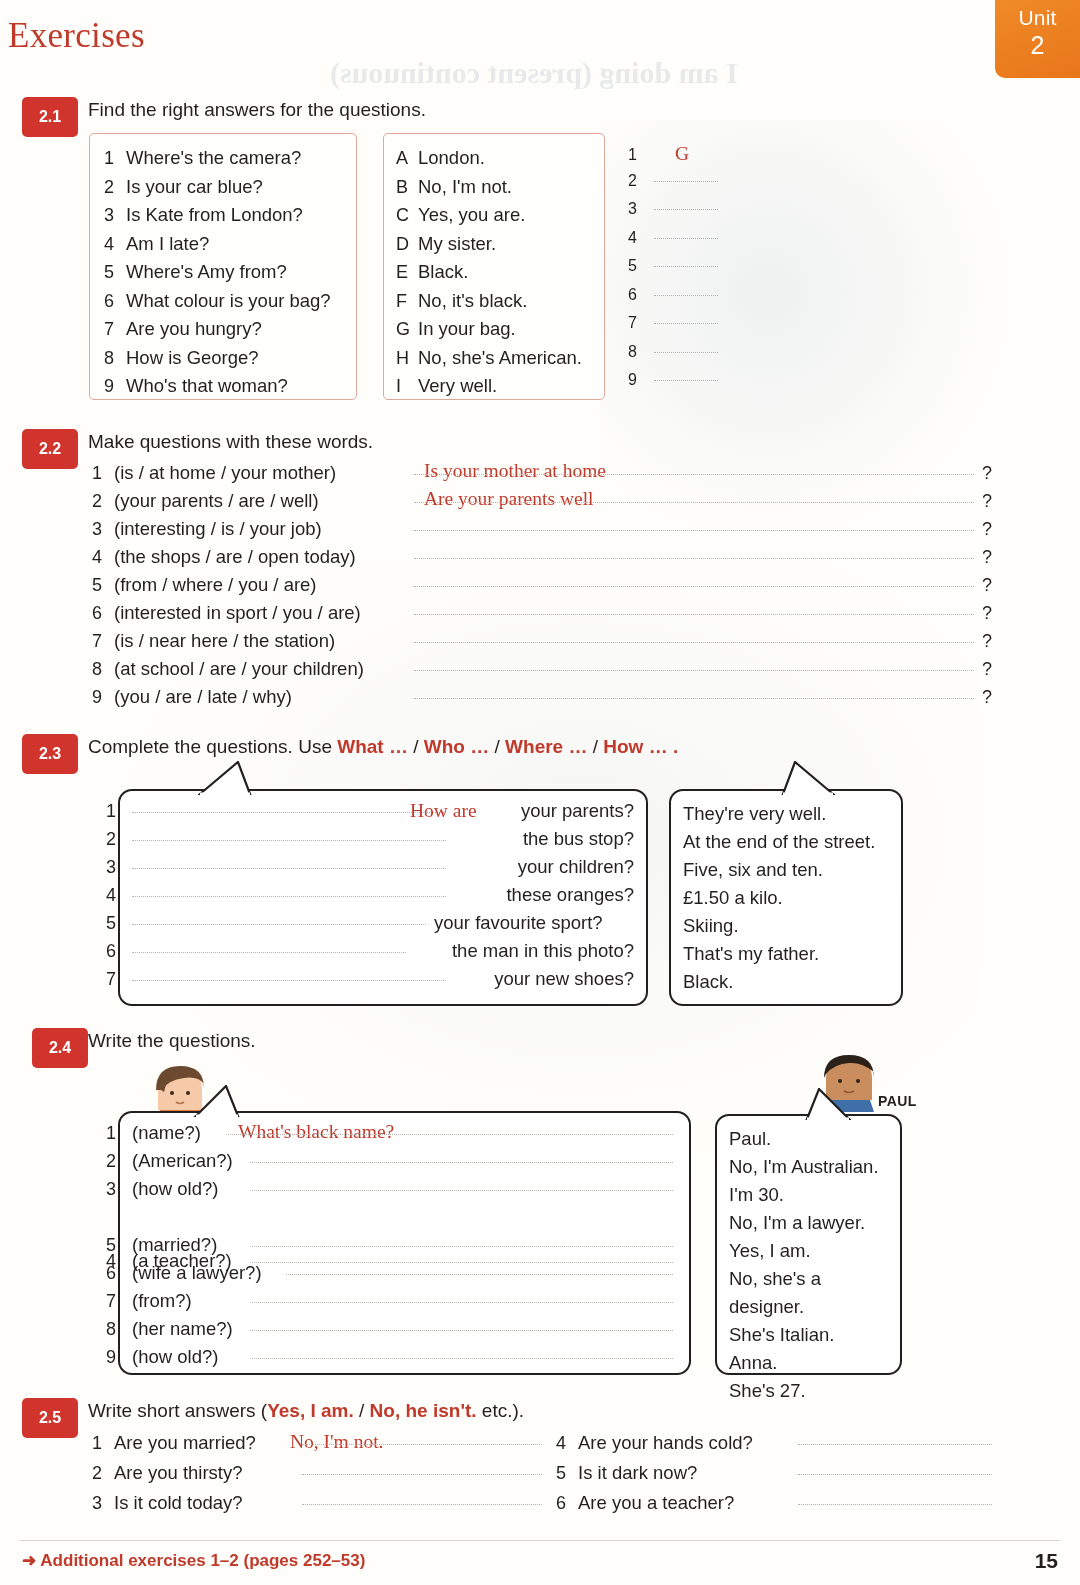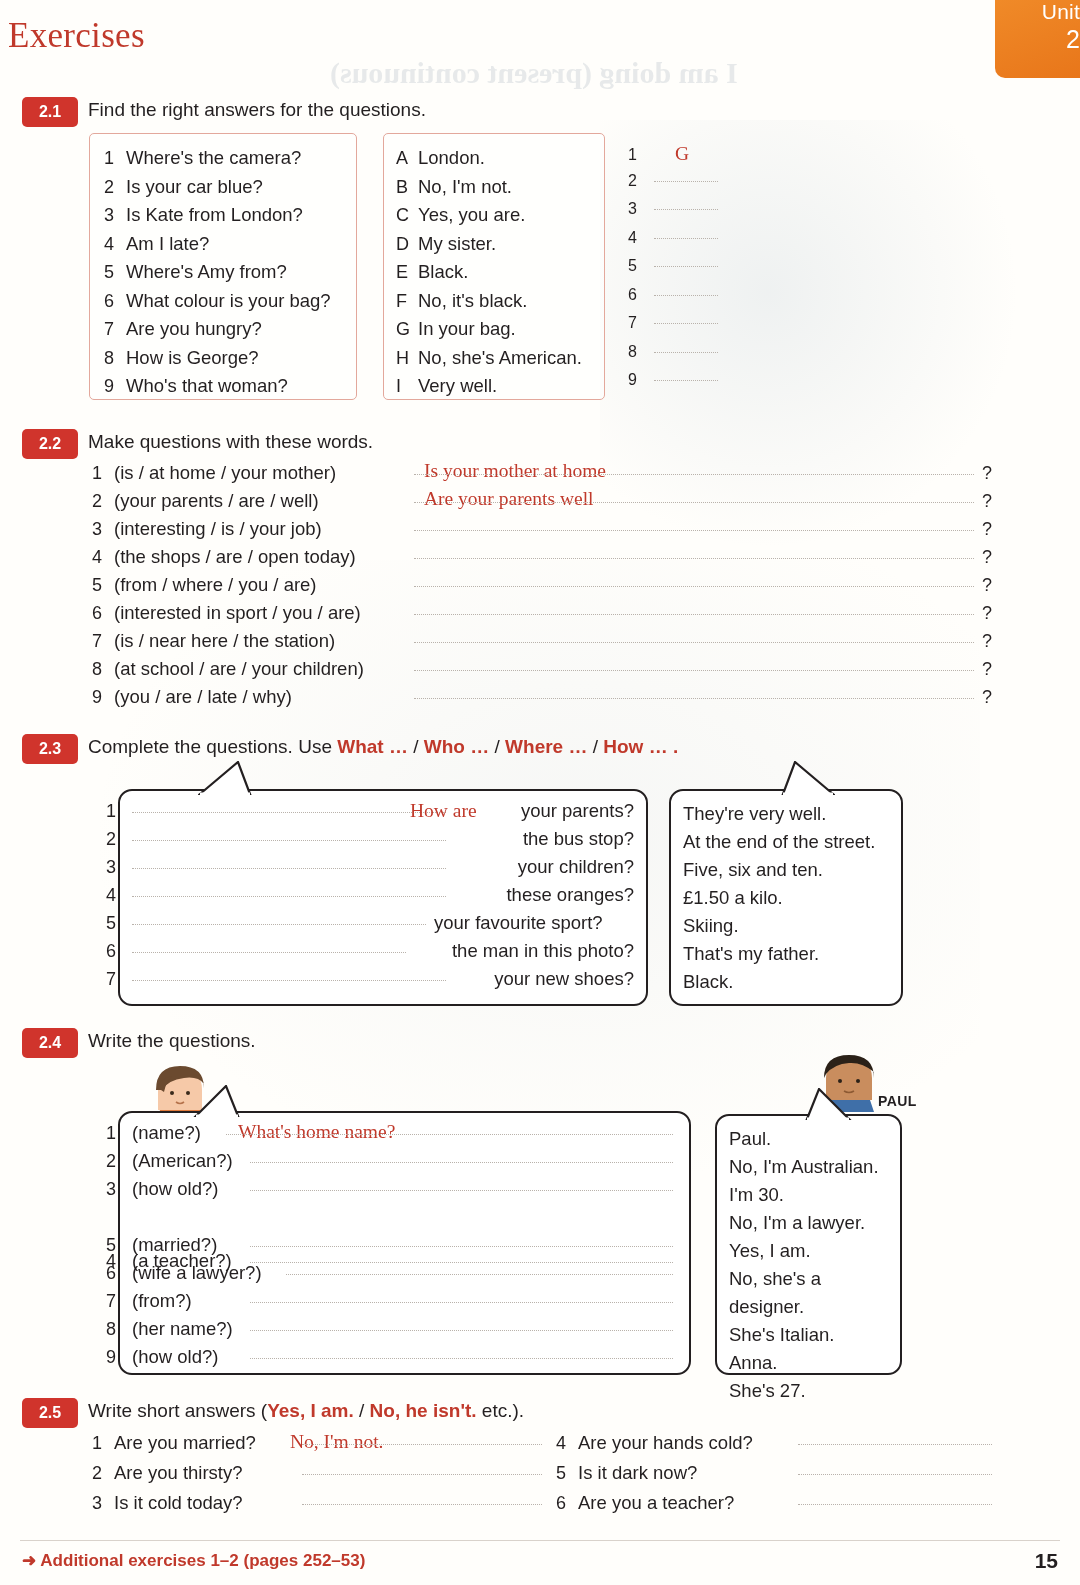--- a/index.html
+++ b/index.html
@@ -50,40 +50,40 @@
   }
 
   
   .unit-tab {
     position: absolute;
     top: 0; right: 0;
     width: 85px; height: 78px;
     background: linear-gradient(160deg, #f08a28 0%, #e8761a 100%);
     border-radius: 0 0 0 10px;
     color: #fff;
-    text-align: right;
-    padding-top: 0;
+    text-align: center;
+    padding-top: 6px;
   }
   .unit-tab .u-word { font-size: 21px; letter-spacing: .2px; }
   .unit-tab .u-num { font-size: 25px; margin-top: 1px; }
 
   h1.ex-title {
     position: absolute;
     left: 8px; top: 16px;
     margin: 0;
     font-size: 35px;
     font-weight: normal;
     color: #c0392b;
     font-family: "Liberation Serif", serif;
     letter-spacing: .3px;
   }
 
   .num-badge {
     position: absolute;
-    width: 56px; height: 30px;
+    width: 56px; height: 40px;
     background: #d0342c;
     border-radius: 5px;
     color: #fff;
     font-size: 16px;
     font-weight: bold;
     display: flex; align-items: center; justify-content: center;
   }
   .instr {
     position: absolute;
     font-size: 19px;
@@ -416,21 +416,21 @@
       <div>They're very well.</div>
       <div>At the end of the street.</div>
       <div>Five, six and ten.</div>
       <div>£1.50 a kilo.</div>
       <div>Skiing.</div>
       <div>That's my father.</div>
       <div>Black.</div>
     </div>
   </div>
 
-  <div class="num-badge" style="left:22px; top:1028px;">2.4</div>
+  <div class="num-badge" style="left:32px; top:1028px;">2.4</div>
   <div class="instr" style="left:88px; top:1030px;">Write the questions.</div>
 
   <svg class="figure" style="left:150px; top:1060px;" width="70" height="62" viewBox="0 0 70 62">
     <path d="M8 50 L8 30 Q8 8 30 8 Q52 8 52 30 L52 50 Z" fill="#f6c9a8"></path>
     <path d="M6 30 Q6 6 30 6 Q54 6 54 28 L54 24 Q48 16 34 18 Q18 20 12 30 Z" fill="#6b4a2f"></path>
     <path d="M8 28 Q10 18 22 16 Q16 22 14 32 Z" fill="#6b4a2f"></path>
     <path d="M10 50 L50 50 L54 62 L6 62 Z" fill="#e07a3c"></path>
     <circle cx="22" cy="33" r="2" fill="#3a2a1c"></circle>
     <circle cx="38" cy="33" r="2" fill="#3a2a1c"></circle>
     <path d="M26 42 Q30 45 34 42" stroke="#b5724b" stroke-width="1.6" fill="none"></path>
@@ -448,21 +448,21 @@
 
   <div class="bubble" style="left:118px; top:1111px; width:573px; height:264px;">
     <svg style="position:absolute; left:72px; top:-28px;" width="58" height="32" viewBox="0 0 58 32">
       <path d="M4 31 L34 1 L46 31 Z" fill="#fff" stroke="#231f20" stroke-width="2.2"></path>
       <path d="M4 31 L46 31" stroke="#fff" stroke-width="3"></path>
     </svg>
     <div style="padding:9px 16px 0 8px;">
       <div class="q-line" style="height:28px; position:relative;">
         <span class="idx" style="margin-left:-22px; width:26px;">1</span>
         <span style="font-size:18.5px; width:88px;">(name?)</span>
-        <span class="hand" style="position:absolute; left:110px; top:-1px;">What's home name?</span>
+        <span class="hand" style="position:absolute; left:110px; top:-1px;">What's black name?</span>
         <span class="dots" style="margin-left:6px;"></span>
       </div>
       <div class="q-line" style="height:28px;">
         <span class="idx" style="margin-left:-22px; width:26px;">2</span>
         <span style="font-size:18.5px; width:112px;">(American?)</span>
         <span class="dots" style="margin-left:6px;"></span>
       </div>
       <div class="q-line" style="height:28px;">
         <span class="idx" style="margin-left:-22px; width:26px;">3</span>
         <span style="font-size:18.5px; width:112px;">(how old?)</span>

